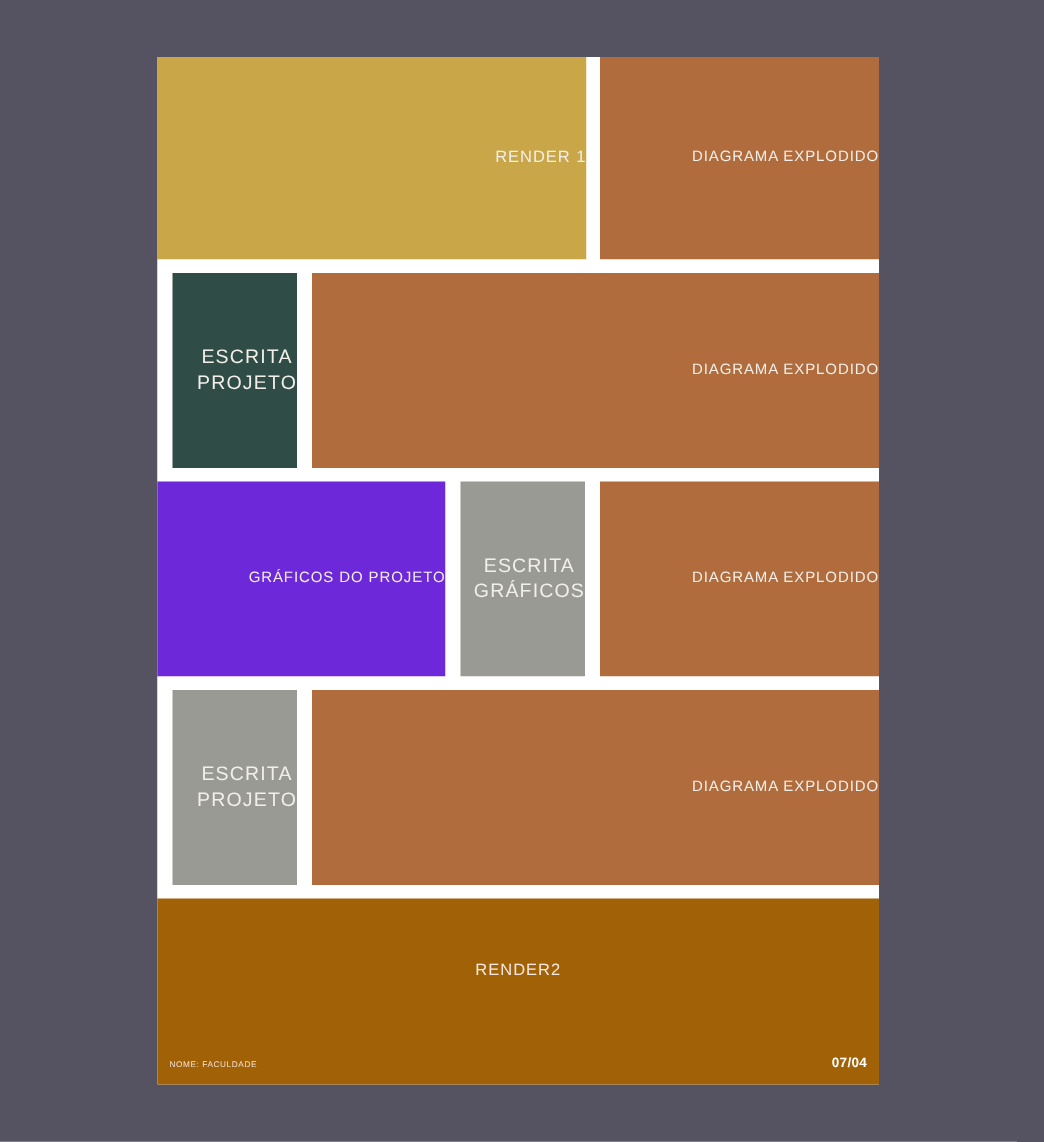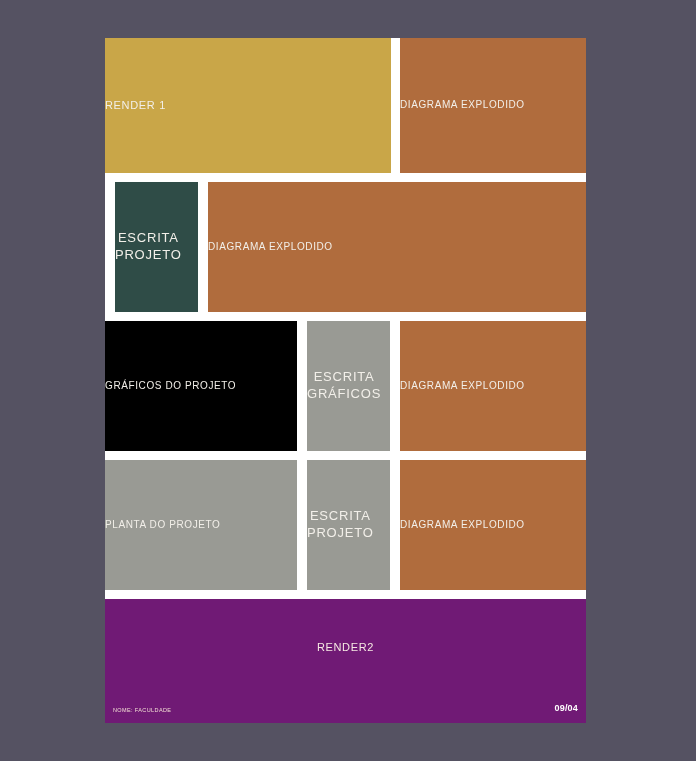--- a/index.html
+++ b/index.html
@@ -14,21 +14,21 @@
     left: 105px; top: 38px;
     width: 481px; height: 685px;
     background: #ffffff;
     display: flex;
     flex-direction: column;
   }
   .row { display: flex; width: 100%; }
   .cell {
     display: flex;
     align-items: center;
-    justify-content: flex-start;
+    justify-content: flex-end;
     text-align: center;
     color: #f2efe9;
     letter-spacing: 0.06em;
     line-height: 1.28;
     overflow: hidden;
   }
   
   .row-1 { height: 135px; }
   .r1-main  { width: 286px; font-size: 11px; }
   .r1-gap   { width: 9px; background: #ffffff; }
@@ -105,60 +105,57 @@
     </div>
     <div class="m-gap-b"></div>
     <div class="cell m-right" style="background:#B06C3D">
       <span class="lbl">DIAGRAMA EXPLODIDO</span>
     </div>
   </div>
 
   <div class="row-gap"></div>
 
   <div class="row row-mid">
-    <div class="cell m-wide" style="background:#000000">
+    <div class="cell m-wide" style="background:#6d28d9">
       <span class="lbl">GRÁFICOS DO PROJETO</span>
     </div>
     <div class="m-gap-a"></div>
     <div class="cell m-narrow" style="background:#999A94">
       <div>
         <span class="lbl">ESCRITA</span>
         <span class="lbl">GRÁFICOS</span>
       </div>
     </div>
     <div class="m-gap-b"></div>
     <div class="cell m-right" style="background:#B06C3D">
       <span class="lbl">DIAGRAMA EXPLODIDO</span>
     </div>
   </div>
 
   <div class="row-gap"></div>
 
   <div class="row row-mid">
-    <div class="cell m-wide" style="background:#999A94">
-      <span class="lbl">PLANTA DO PROJETO</span>
-    </div>
     <div class="m-gap-a"></div>
     <div class="cell m-narrow" style="background:#999A94">
       <div>
         <span class="lbl">ESCRITA</span>
         <span class="lbl">PROJETO</span>
       </div>
     </div>
     <div class="m-gap-b"></div>
     <div class="cell m-right" style="background:#B06C3D">
       <span class="lbl">DIAGRAMA EXPLODIDO</span>
     </div>
   </div>
 
   <div class="row-gap"></div>
 
   <div class="row-5">
-    <div class="r5-block" style="background:#701a75">
+    <div class="r5-block" style="background:#a16207">
       <span class="r5-label">RENDER2</span>
       <div class="footer">
         <span class="footer-left">NOME: FACULDADE</span>
-        <span class="footer-right">09/04</span>
+        <span class="footer-right">07/04</span>
       </div>
     </div>
   </div>
 
 </div>
 
 </body></html>

